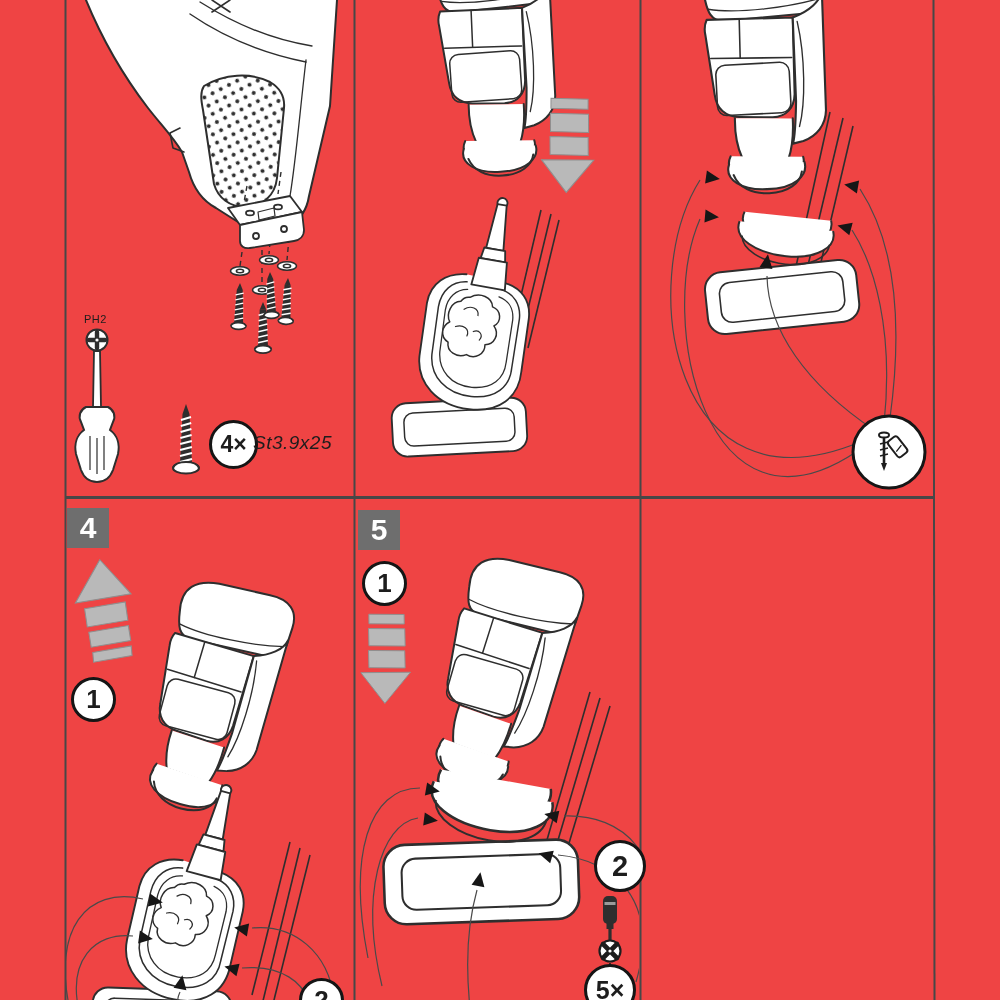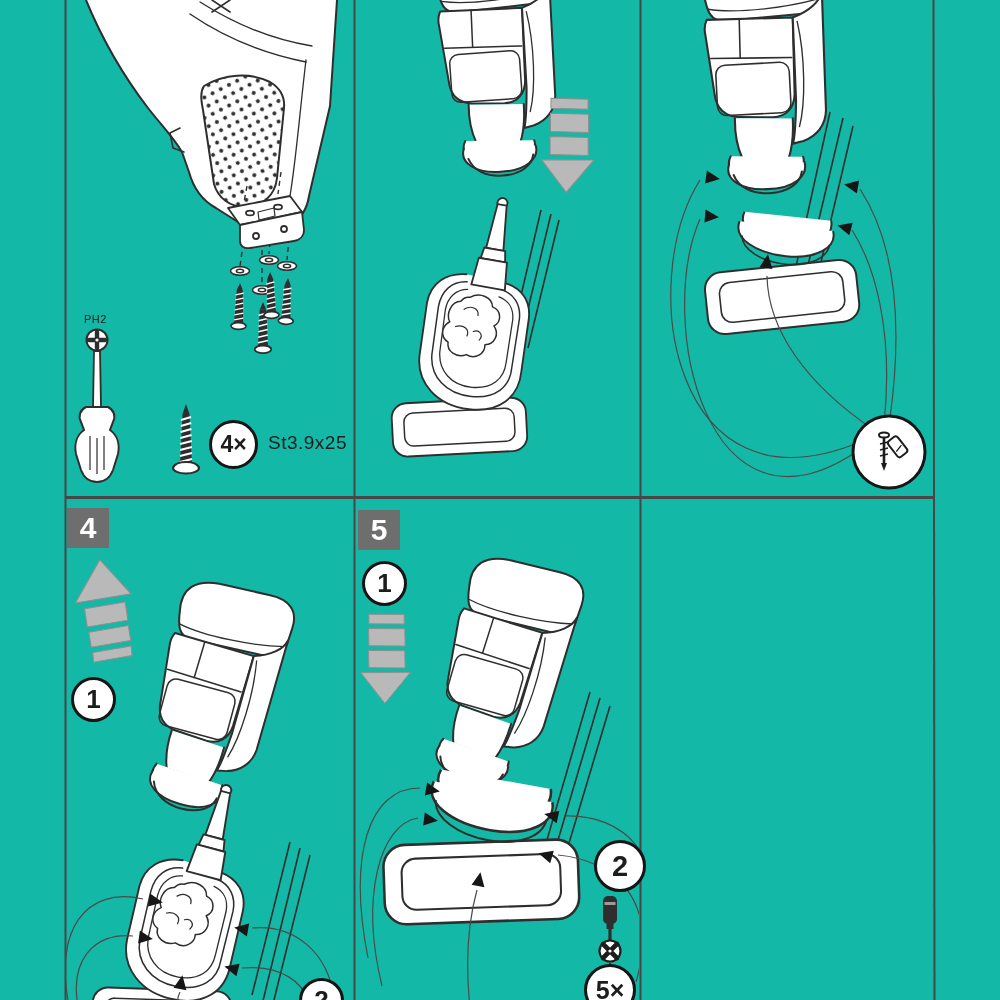--- a/index.html
+++ b/index.html
@@ -1,16 +1,16 @@
 <!DOCTYPE html>
 <html><head>
 <meta charset="utf-8">
 <style>
   html,body{margin:0;padding:0;background:#fff;}
-  .page{position:relative;width:1000px;height:1000px;background:#14b8a6;overflow:hidden;
+  .page{position:relative;width:1000px;height:1000px;background:#ef4444;overflow:hidden;
         font-family:"Liberation Sans", sans-serif;color:#1d1d1d;}
   .page svg{position:absolute;left:0;top:0;}
   .abs{position:absolute;}
   .badge{width:42px;height:40px;background:#6e6e6e;color:#fff;display:flex;
          align-items:center;justify-content:center;font-size:30px;font-weight:700;}
   .circ{background:#fff;border:3px solid #151515;border-radius:50%;display:flex;
         align-items:center;justify-content:center;font-weight:700;box-sizing:border-box;}
   .c44{width:45px;height:45px;font-size:26px;}
   .c52{width:52px;height:52px;font-size:29px;}
   .qty{width:49px;height:49px;font-size:23px;}
@@ -312,21 +312,21 @@
     <line x1="640.5" y1="0" x2="640.5" y2="1000" stroke-width="2"></line>
     <line x1="933.5" y1="0" x2="934.5" y2="1000" stroke-width="2"></line>
     <line x1="65" y1="497.5" x2="934" y2="497.5" stroke-width="3"></line>
   </g>
 </svg>
 
 <div class="abs tool-label" style="left:84px;top:313px;">PH2</div>
 
 <div class="abs circ qty" style="left:209px;top:420px;">4×</div>
 
-<div class="abs spec" style="left:268px;top:432px;">St3.9x25</div>
+<div class="abs spec" style="left:253px;top:432px;font-style:italic;">St3.9x25</div>
 
 <div class="abs badge" style="left: 67px; top: 508px; background: rgb(110, 110, 110); color: rgb(255, 255, 255);">4</div>
 
 <div class="abs circ c44" style="left:71px;top:677px;">1</div>
 
 <div class="abs circ c44" style="left:299px;top:978px;">2</div>
 
 <div class="abs badge" style="left: 358px; top: 510px; background: rgb(110, 110, 110); color: rgb(255, 255, 255);">5</div>
 
 <div class="abs circ c44" style="left:362px;top:561px;">1</div>

